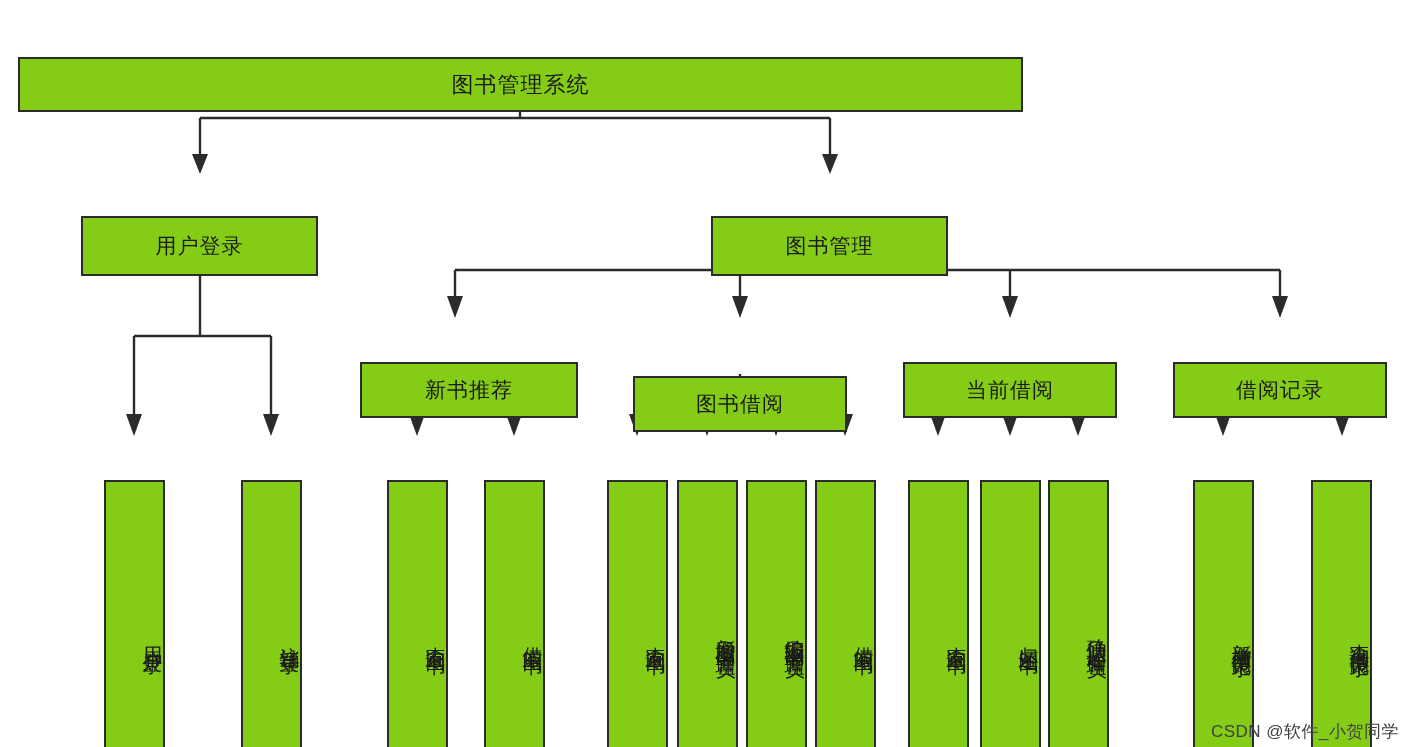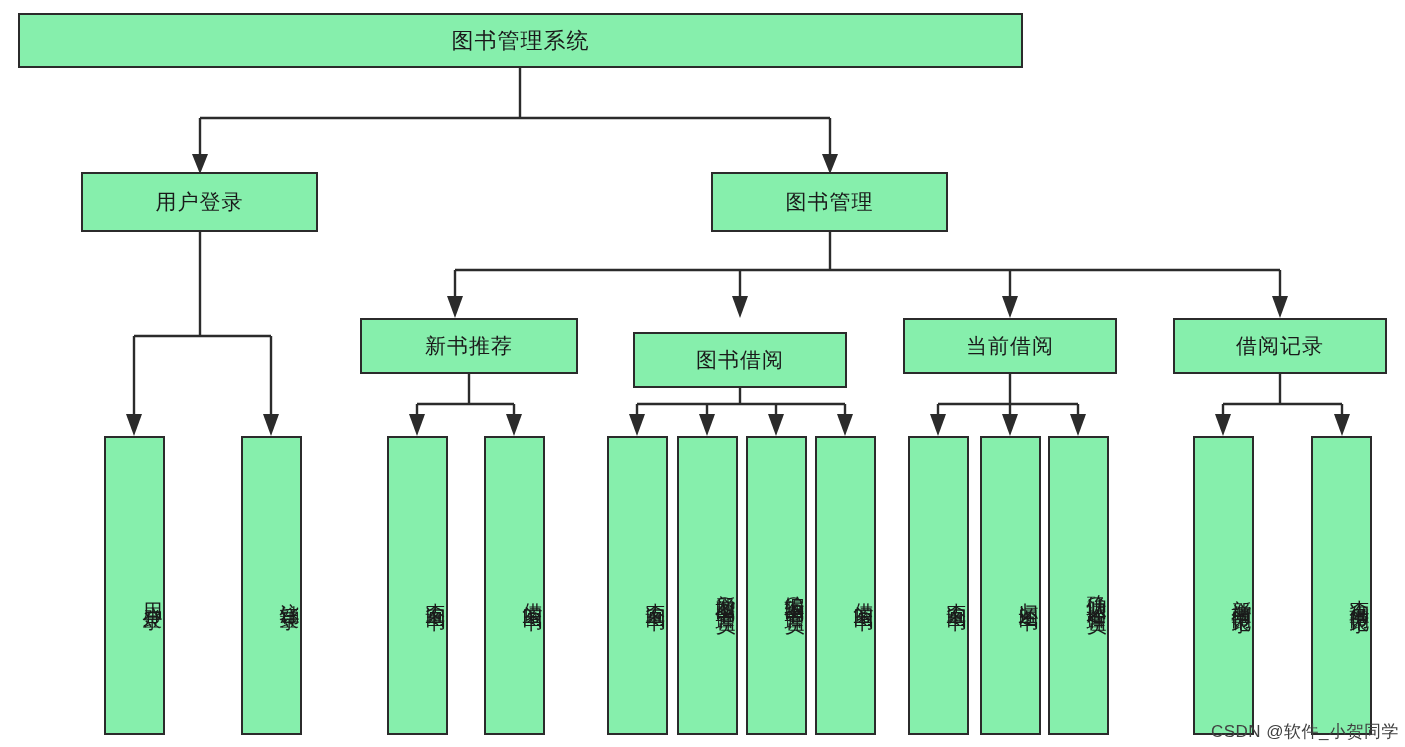--- a/index.html
+++ b/index.html
@@ -10,26 +10,27 @@
     font-family:"Liberation Sans","DejaVu Sans",sans-serif;
     overflow:hidden;
     position:relative;
   }
   #diagram{position:absolute;left:0;top:0;width:1405px;height:747px;}
 
   
   .node{
     position:absolute;
     box-sizing:border-box;
-    background:#86efac;
+    background:#84cc16;
     border:2px solid #2b2b2b;
     display:flex;
     align-items:center;
     justify-content:center;
     color:#1a1a1a;
+    margin-top:44px;
   }
   .node.horiz{
     font-size:21px;
     letter-spacing:1px;
   }
   .node.root{font-size:22px;}
   .node.vert{
     writing-mode:vertical-rl;
     text-orientation:upright;
     font-size:20px;

